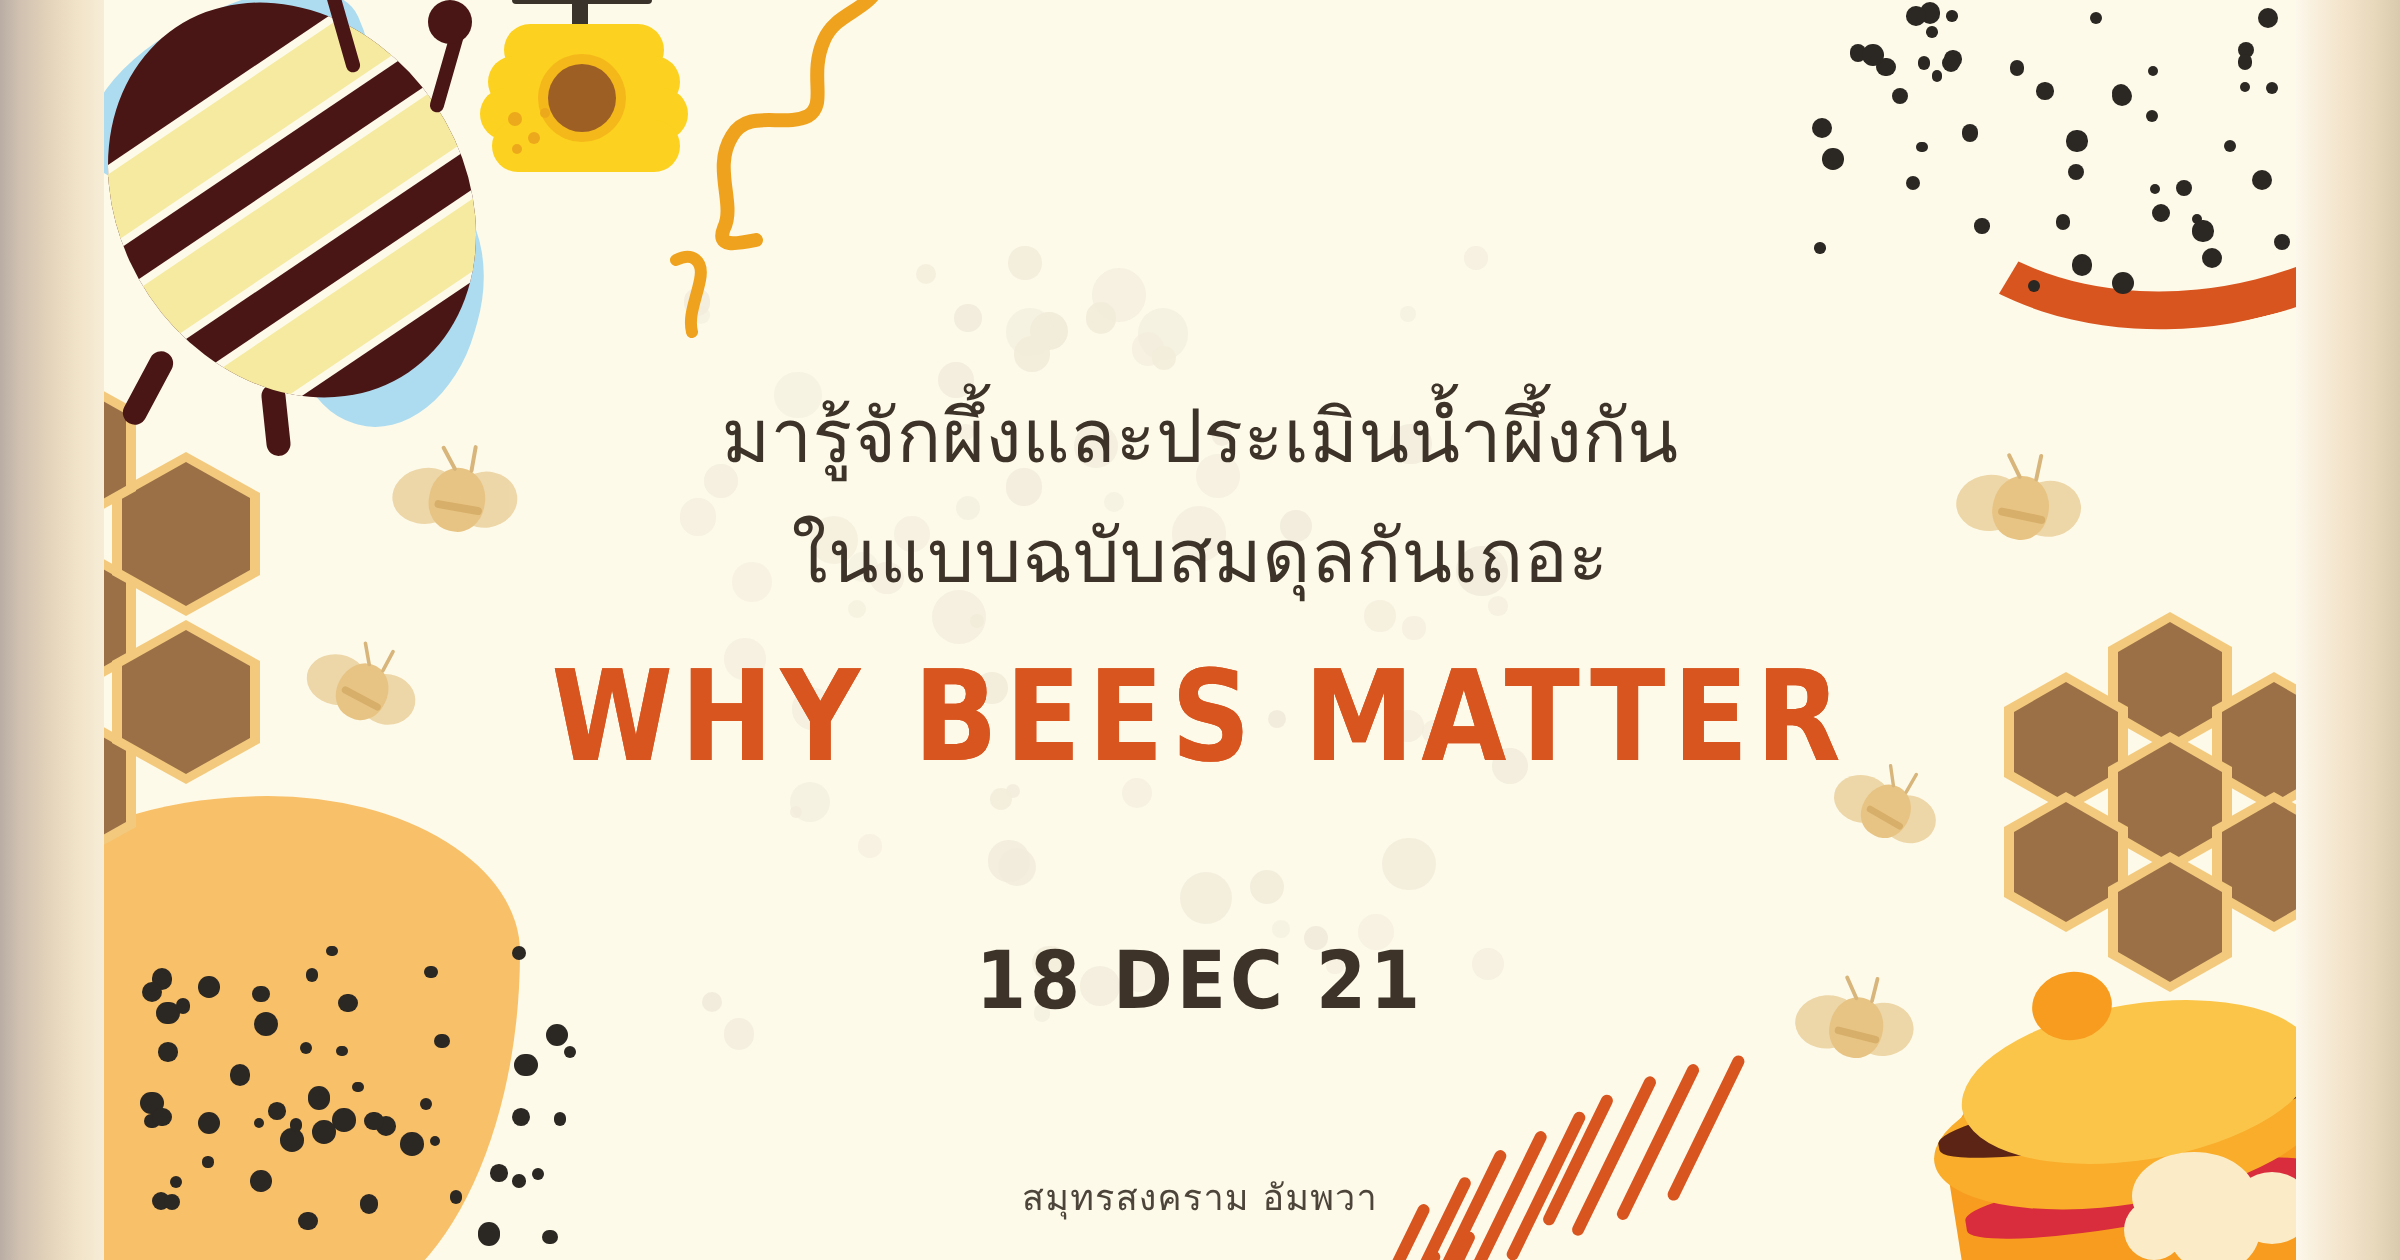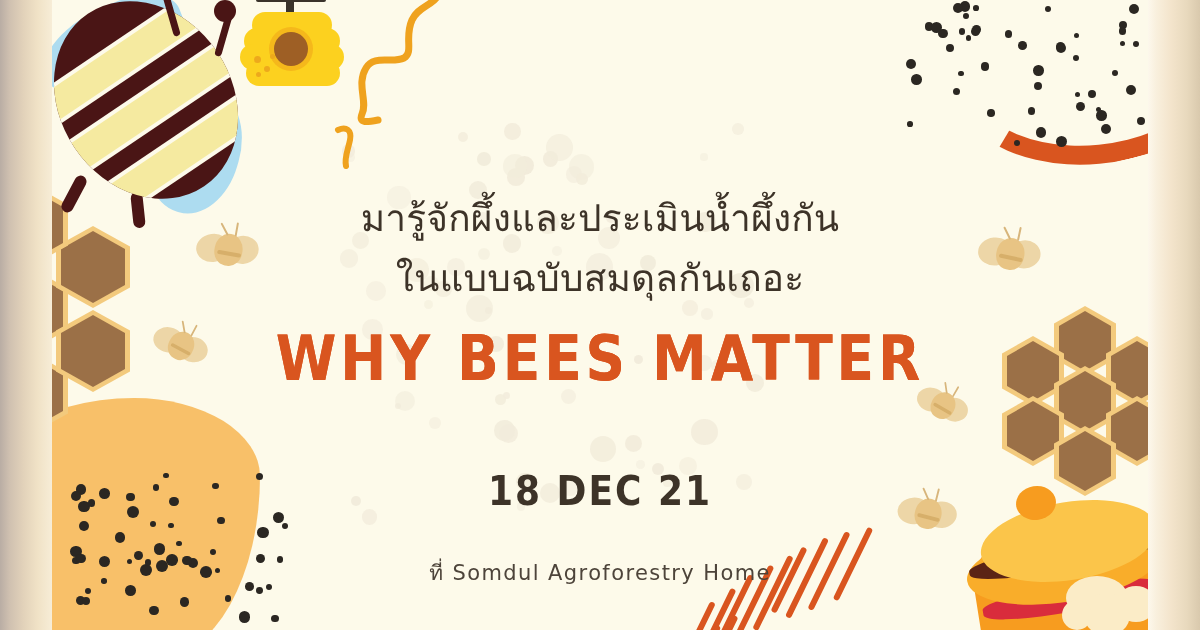--- a/index.html
+++ b/index.html
@@ -637,18 +637,18 @@
   </div>
 
 
   <div class="thai-line l1">มารู้จักผึ้งและประเมินน้ำผึ้งกัน</div>
   <div class="thai-line l2">ในแบบฉบับสมดุลกันเถอะ</div>
 
   <div class="title">WHY BEES MATTER</div>
 
   <div class="date">18 DEC 21</div>
 
-  <div class="venue">ที่ Somdul Agroforestry Home</div>
+  <div class="venue-sub">สมุทรสงคราม  อัมพวา</div>
 
   <div class="edge-bar left"></div>
   <div class="edge-bar right"></div>
 
 </div>
 
 </body></html>

